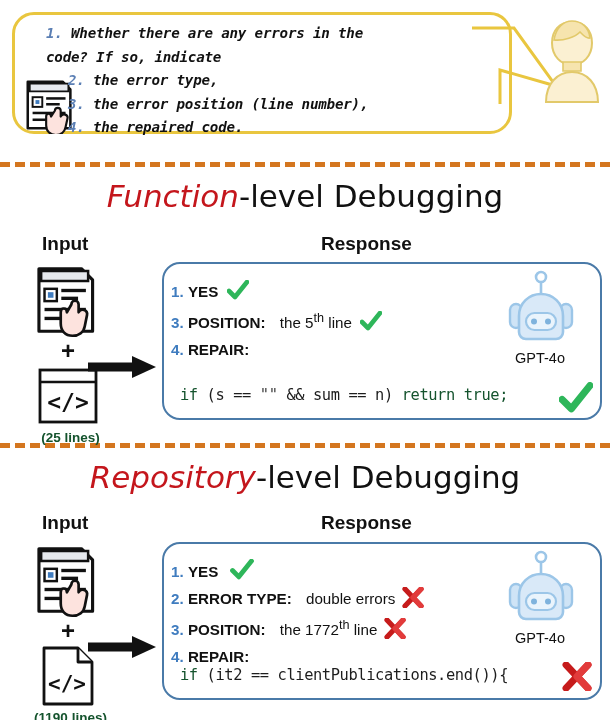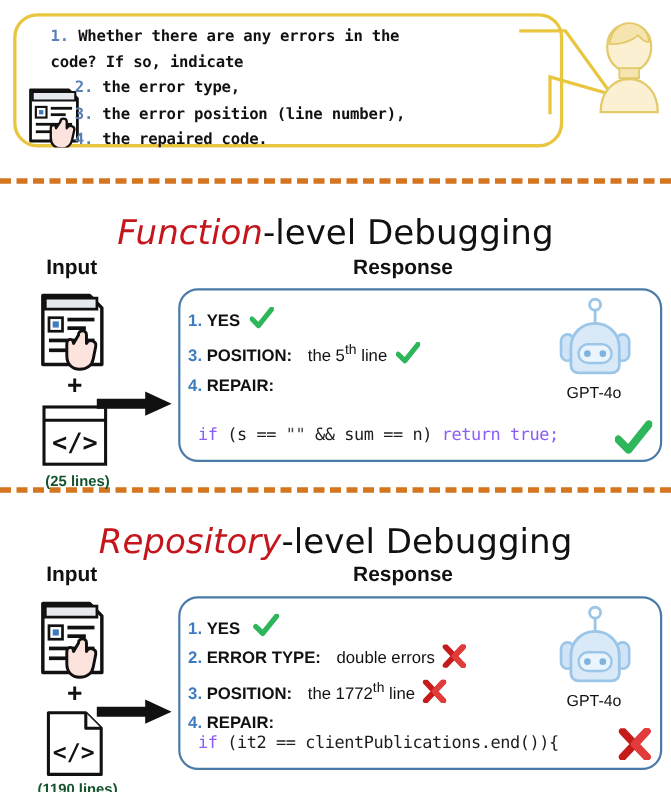--- a/index.html
+++ b/index.html
@@ -17,35 +17,36 @@
     border:3px solid #e9c63f;border-radius:22px;background:#fff;
     box-sizing:border-box;
   }
   .bubble-tail{position:absolute;left:470px;top:24px;width:110px;height:80px;}
   .doc-hand-icon{position:absolute;left:20px;top:72px;width:62px;height:62px;}
   .prompt-lines{
     position:absolute;left:46px;top:22px;width:450px;
     font-family:"DejaVu Sans Mono", monospace;
     font-size:14.2px;font-weight:bold;line-height:23.5px;color:#111;
     letter-spacing:-0.2px;
+    font-style:italic;
   }
   .pl{white-space:pre;}
   .pl.indent{padding-left:22px;}
   .num{color:#5b7fb4;}
   
   .divider{
     position:absolute;left:0;width:610px;height:0;
     border-top:5px dashed #d4761f;
   }
   #divider-1{top:162px;}
   #divider-2{top:443px;}
   
   .section-title{
     position:absolute;width:610px;text-align:center;
-    font-size:31px;color:#111;white-space:nowrap;margin-top:16px;
+    font-size:31px;color:#111;white-space:nowrap;
   }
   .section-title .em{
     color:#c4161c;font-style:italic;font-weight:400;
     font-family:"DejaVu Sans", sans-serif;
   }
   .section-title .rest{font-family:"DejaVu Sans", sans-serif;}
   #title-function{top:178px;}
   #title-repository{top:459px;}
   
   .col-head{
@@ -78,21 +79,21 @@
   .rnum{color:#3f7cbf;font-weight:bold;}
   .rlabel{font-weight:bold;color:#111;}
   .rval{font-weight:normal;color:#111;}
   .check{display:inline-block;vertical-align:-3px;margin-left:4px;}
   .xmark{display:inline-block;vertical-align:-4px;margin-left:2px;}
   .code-line{
     position:absolute;left:16px;
     font-family:"DejaVu Sans Mono", monospace;
     font-size:15.4px;white-space:nowrap;color:#1d1d1d;letter-spacing:-0.4px;
   }
-  .kw{color:#8b5cf6;}
+  .kw{color:#14532d;}
   .str{color:#444;}
   .robot{position:absolute;width:78px;height:78px;}
   .robot-label{
     position:absolute;width:96px;text-align:center;
     font-size:14.5px;color:#111;white-space:nowrap;
   }
 </style>
 </head>
 <body>
 

